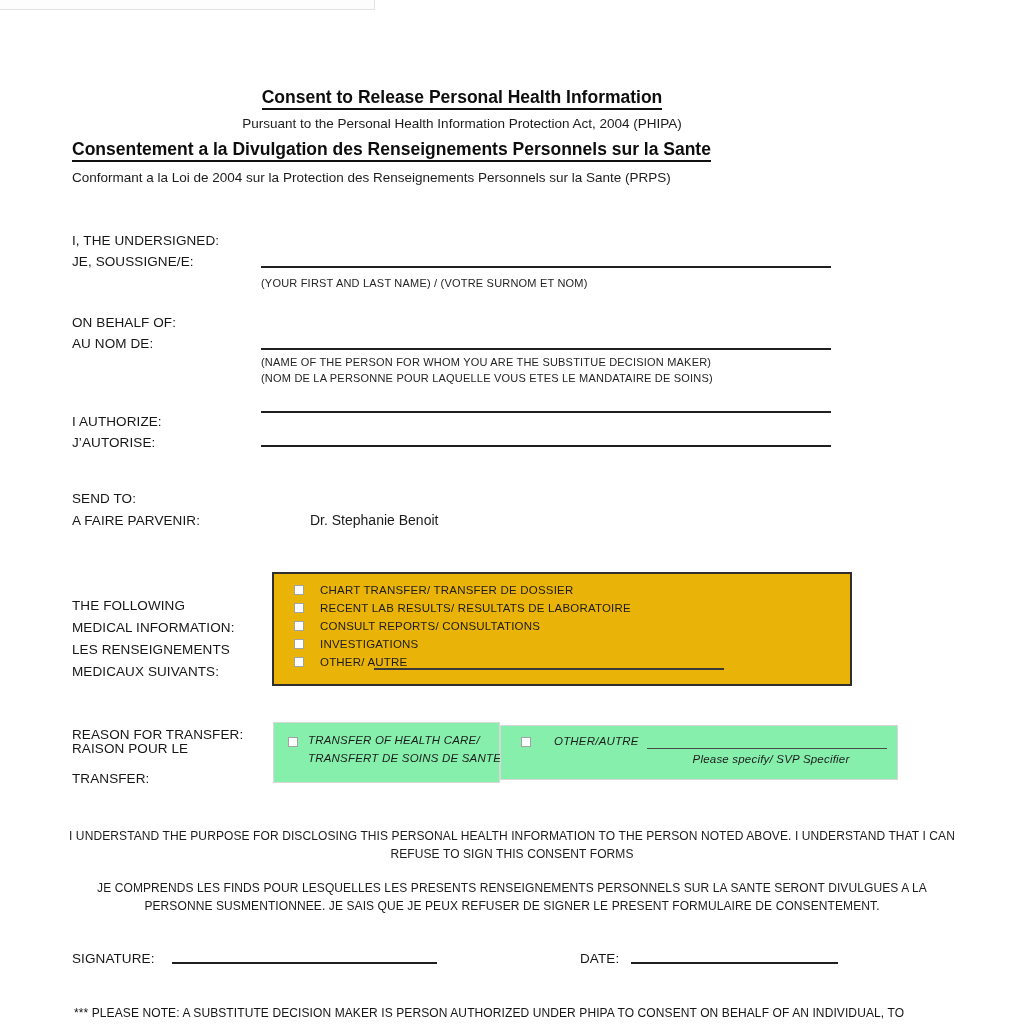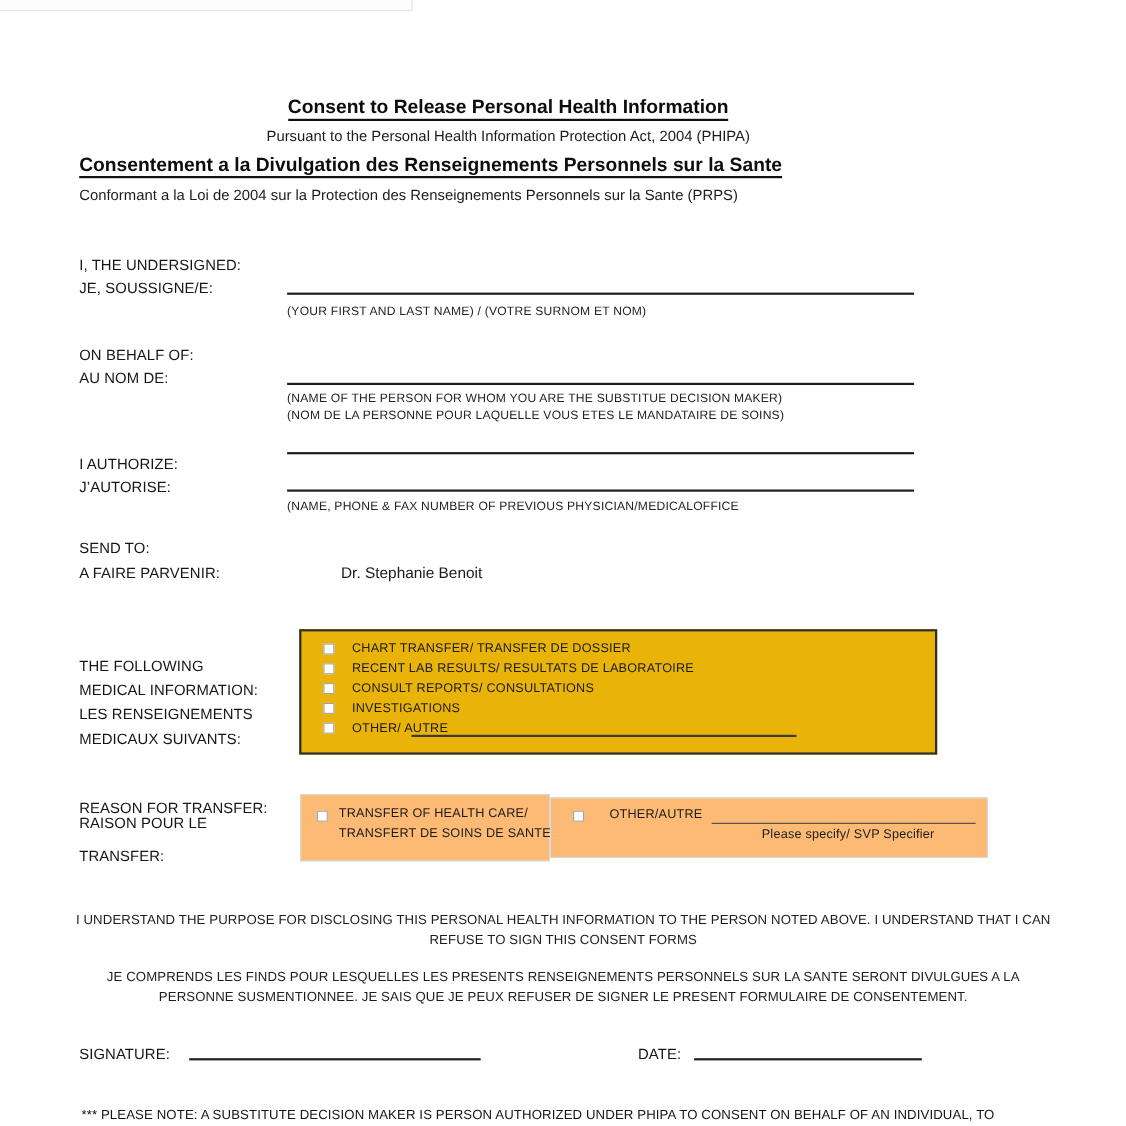--- a/index.html
+++ b/index.html
@@ -14,21 +14,21 @@
   .u { border-bottom:2.5px solid #101010; padding-bottom:1px; }
   .title-en { position:absolute; left:72px; top:87px; width:780px; text-align:center; font-size:17.5px; font-weight:bold; color:#0d0d0d; }
   .subtitle-en { position:absolute; left:72px; top:116px; width:780px; text-align:center; font-size:13.5px; color:#1c1c1c; }
   .title-fr { position:absolute; left:72px; top:139px; font-size:17.5px; font-weight:bold; color:#0d0d0d; white-space:nowrap; }
   .subtitle-fr { position:absolute; left:72px; top:170px; font-size:13.5px; color:#1c1c1c; white-space:nowrap; }
   .med-box { position:absolute; left:272px; top:572px; width:580px; height:114px; border:2px solid #2f2f2f; background:#eab308; }
   .opt { position:absolute; left:20px; display:flex; align-items:center; white-space:nowrap; }
   .cb { display:inline-block; width:10px; height:10px; border:1.5px solid #a3a3a3; background:#fff; flex:0 0 auto; }
   .opt .cb { margin-right:16px; }
   .optlbl { font-size:11.5px; letter-spacing:.2px; color:#1c1c1c; }
-  .reason-box { position:absolute; border:1px solid #d8d8d8; background:#fdba74; }
+  .reason-box { position:absolute; border:1px solid #d8d8d8; background:#86efac;font-style:italic; }
   .para { position:absolute; left:62px; width:900px; text-align:center; font-size:12px; line-height:18px; letter-spacing:.1px; color:#1c1c1c; }
   .footnote { position:absolute; left:74px; top:1006px; font-size:12px; letter-spacing:.1px; color:#151515; white-space:nowrap; }
   .prev-page-corner { position:absolute; left:0; top:0; width:375px; height:10px; border-right:1px solid #e3e3e3; border-bottom:1px solid #e3e3e3; background:#fdfdfd; }
   .send-value { position:absolute; left:310px; top:512px; font-size:14px; color:#1a1a1a; white-space:nowrap; }
 </style>
 </head>
 <body>
 
 <div class="abs" style="left:0;top:0;width:1024px;height:1024px;">
 
@@ -47,21 +47,20 @@
   <div class="lbl" style="left:72px;top:315px;">ON BEHALF OF:</div>
   <div class="lbl" style="left:72px;top:336px;">AU NOM DE:</div>
   <div class="fill-line" style="left:261px;top:348px;width:570px;"></div>
   <div class="cap" style="left:261px;top:356px;">(NAME OF THE PERSON FOR WHOM YOU ARE THE SUBSTITUE DECISION MAKER)</div>
   <div class="cap" style="left:261px;top:372px;">(NOM DE LA PERSONNE POUR LAQUELLE VOUS ETES LE MANDATAIRE DE SOINS)</div>
 
   <div class="fill-line" style="left:261px;top:411px;width:570px;"></div>
   <div class="lbl" style="left:72px;top:414px;">I AUTHORIZE:</div>
   <div class="lbl" style="left:72px;top:435px;">J’AUTORISE:</div>
   <div class="fill-line" style="left:261px;top:445px;width:570px;"></div>
-  <div class="cap" style="left:261px;top:455px;">(NAME, PHONE &amp; FAX NUMBER OF PREVIOUS PHYSICIAN/MEDICALOFFICE</div>
 
   <div class="lbl" style="left:72px;top:491px;">SEND TO:</div>
   <div class="lbl" style="left:72px;top:513px;">A FAIRE PARVENIR:</div>
   <div class="send-value">Dr. Stephanie Benoit</div>
 
   <div class="lbl" style="left:72px;top:598px;">THE FOLLOWING</div>
   <div class="lbl" style="left:72px;top:620px;">MEDICAL INFORMATION:</div>
   <div class="lbl" style="left:72px;top:642px;">LES RENSEIGNEMENTS</div>
   <div class="lbl" style="left:72px;top:664px;">MEDICAUX SUIVANTS:</div>
 

